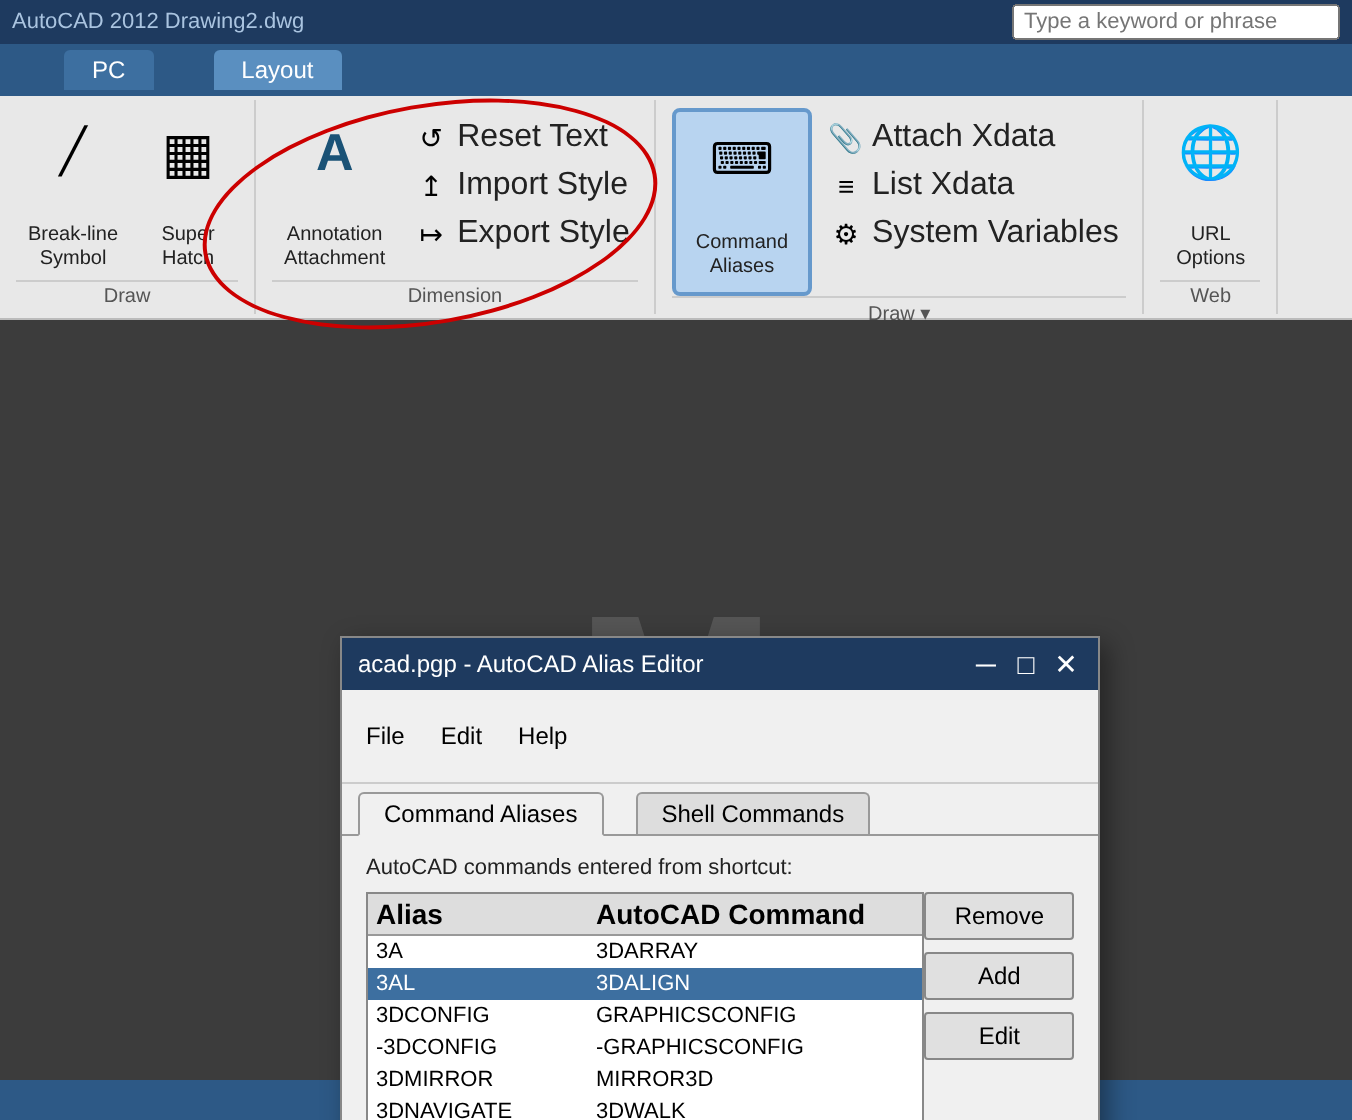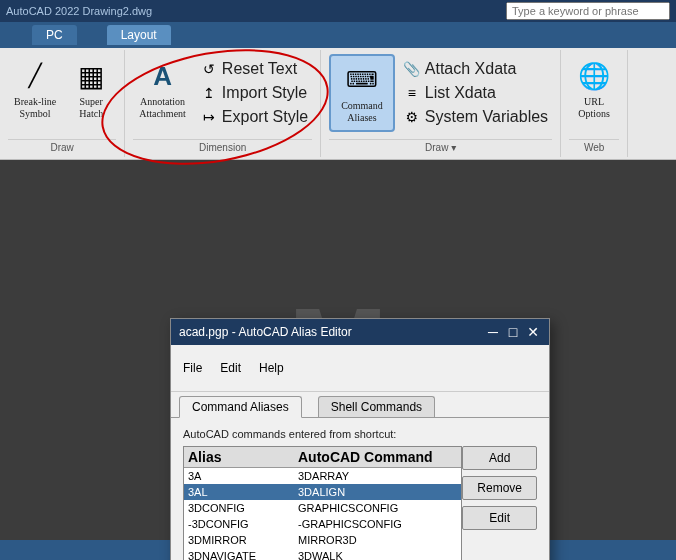--- a/index.html
+++ b/index.html
@@ -81,23 +81,22 @@
     }
     .ribbon-btn-large .icon-box {
       width: 36px; height: 36px;
       display: flex; align-items: center; justify-content: center;
       font-size: 22px;
     }
     .ribbon-btn-large .btn-label {
       font-size: 10px;
       text-align: center;
       color: #222;
-      margin-top: 2px;
+      margin-top: 18px;
       line-height: 1.2;
-      font-family: Liberation Serif, serif;
     }
     .ribbon-btn-small {
       display: flex;
       flex-direction: row;
       align-items: center;
       cursor: pointer;
       padding: 2px 4px;
       border-radius: 2px;
       gap: 4px;
       width: 100%;
@@ -253,21 +252,21 @@
       border: 2.5px solid #cc0000;
       border-radius: 50%;
       pointer-events: none;
       z-index: 20;
     }
   </style>
 </head>
 <body>
 
 <div class="title-bar">
-  <span class="title-bar-title">AutoCAD 2022  Drawing2.dwg</span>
+  <span class="title-bar-title">AutoCAD 2012  Drawing2.dwg</span>
   <input type="text" style="font-size: 11px; width: 164px; padding: 1px 4px;" placeholder="Type a keyword or phrase">
 </div>
 
 <div class="tab-bar">
   <div class="tab">PC</div>
   <div class="tab active">Layout</div>
 </div>
 
 <div class="ribbon">
 
@@ -412,22 +411,22 @@
             <span class="list-row-alias">3DO</span>
             <span class="list-row-cmd">3DORBIT</span>
           </div>
           <div class="list-row">
             <span class="list-row-alias">3DP</span>
             <span class="list-row-cmd">3DPRINT</span>
           </div>
         </div>
 
         <div style="position:absolute; right:0; top:0; display:flex; flex-direction:column; gap:6px;">
+          <button class="dialog-btn">Remove</button>
           <button class="dialog-btn">Add</button>
-          <button class="dialog-btn">Remove</button>
           <button class="dialog-btn">Edit</button>
         </div>
       </div>
     </div>
 
   </div>
 
 </div>
 
 <div class="status-bar">

